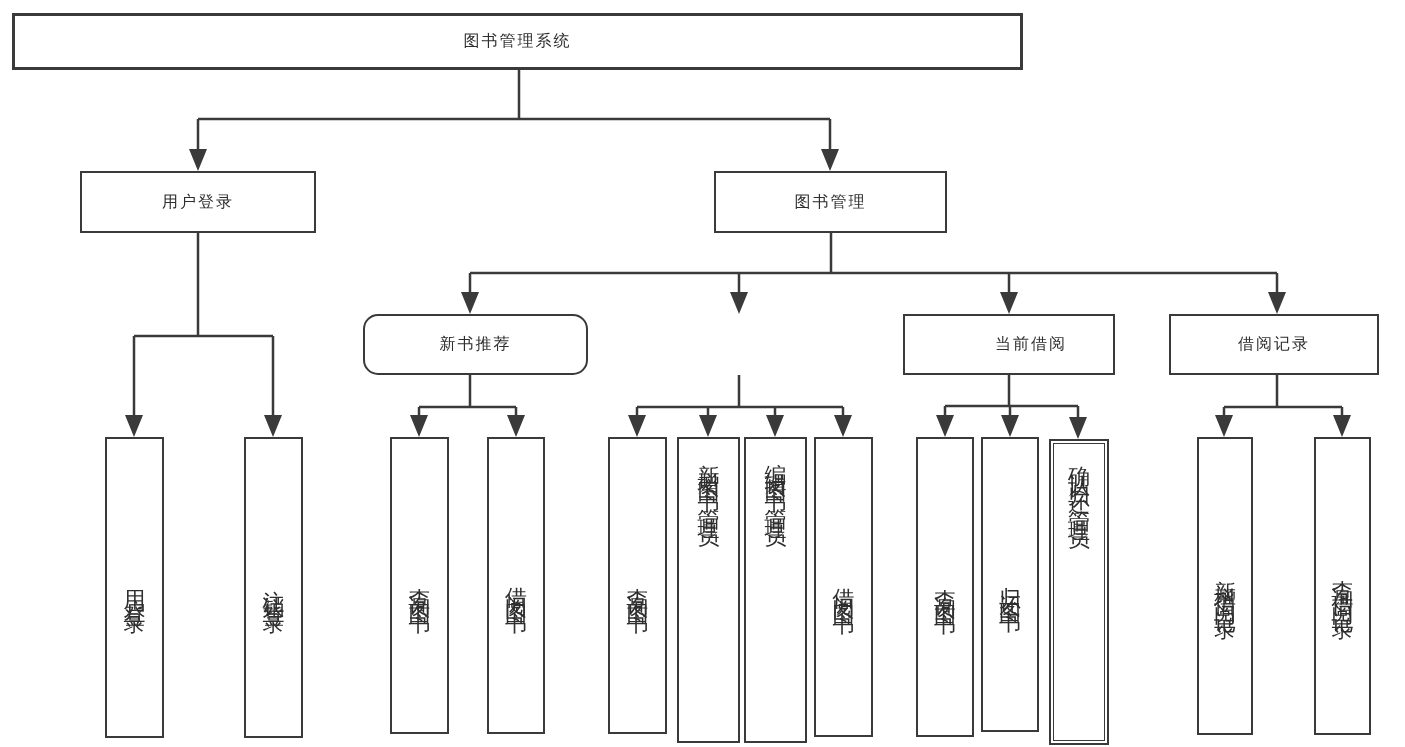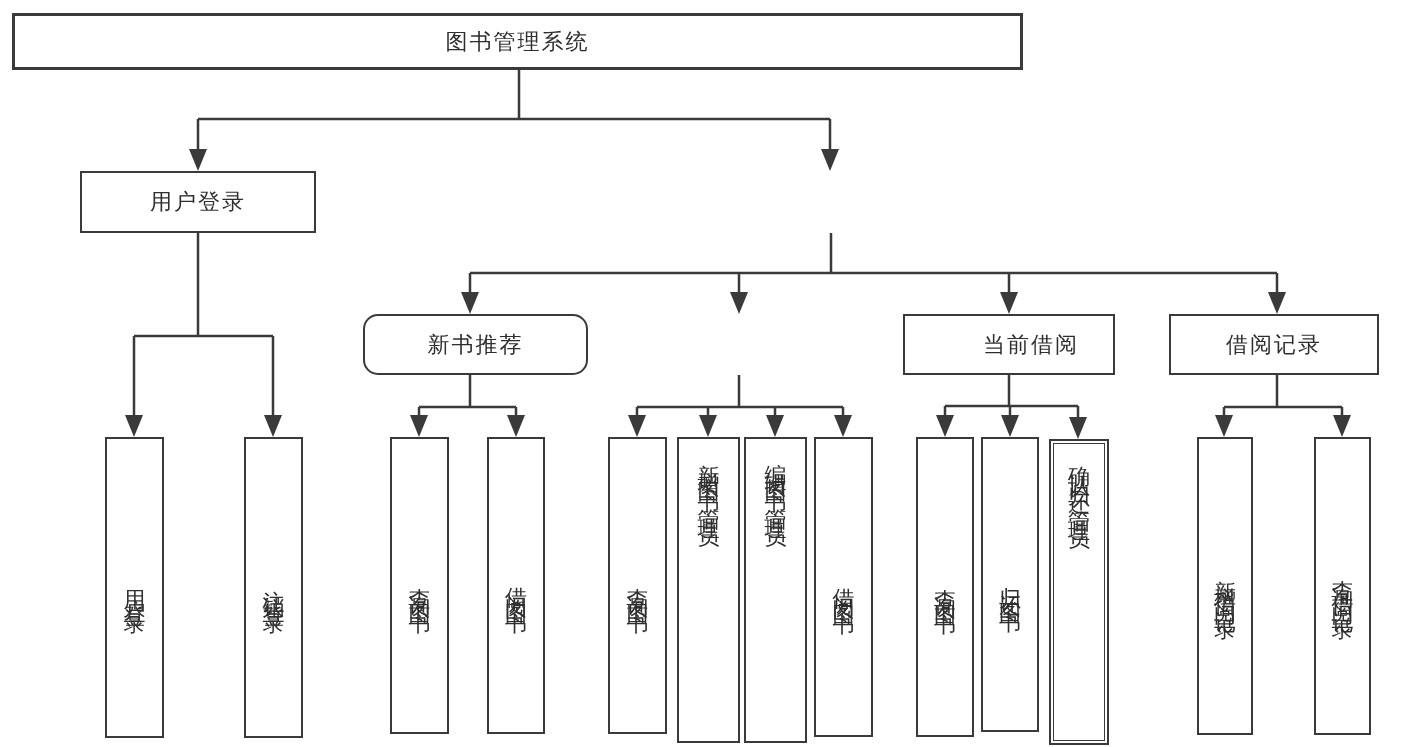--- a/index.html
+++ b/index.html
@@ -15,21 +15,21 @@
     position:absolute;
     box-sizing:border-box;
     background:#ffffff;
     border:2px solid #3a3a3a;
     display:flex;align-items:center;justify-content:center;
     color:#2e2e2e;
     z-index:2;
   }
   .node.root{border-width:3px;}
   .hlabel{
-    font-size:22px;
+    font-size:16px;
     letter-spacing:2px;
     white-space:nowrap;
     color:#2e2e2e;
   }
   .vnode{flex-direction:column;}
   .vlabel{
     writing-mode:vertical-rl;
     text-orientation:mixed;
     font-size:22px;
     letter-spacing:8px;
@@ -85,20 +85,23 @@
       M1215 415 L1233 415 L1224 437 Z  M1333 415 L1351 415 L1342 437 Z"></path>
   </svg>
 
   <div class="node root" style="left:12px;top:13px;width:1011px;height:57px;">
     <span class="hlabel">图书管理系统</span>
   </div>
 
   <div class="node" style="left:80px;top:171px;width:236px;height:62px;">
     <span class="hlabel">用户登录</span>
   </div>
+  <div class="node" style="left:714px;top:171px;width:233px;height:62px;">
+    <span class="hlabel">图书管理</span>
+  </div>
 
   <div class="node" style="left:363px;top:314px;width:225px;height:61px;border-radius:15px;">
     <span class="hlabel">新书推荐</span>
   </div>
   <div class="node" style="left:903px;top:314px;width:212px;height:61px;padding-left:44px;">
     <span class="hlabel">当前借阅</span>
   </div>
   <div class="node" style="left:1169px;top:314px;width:210px;height:61px;">
     <span class="hlabel">借阅记录</span>
   </div>

